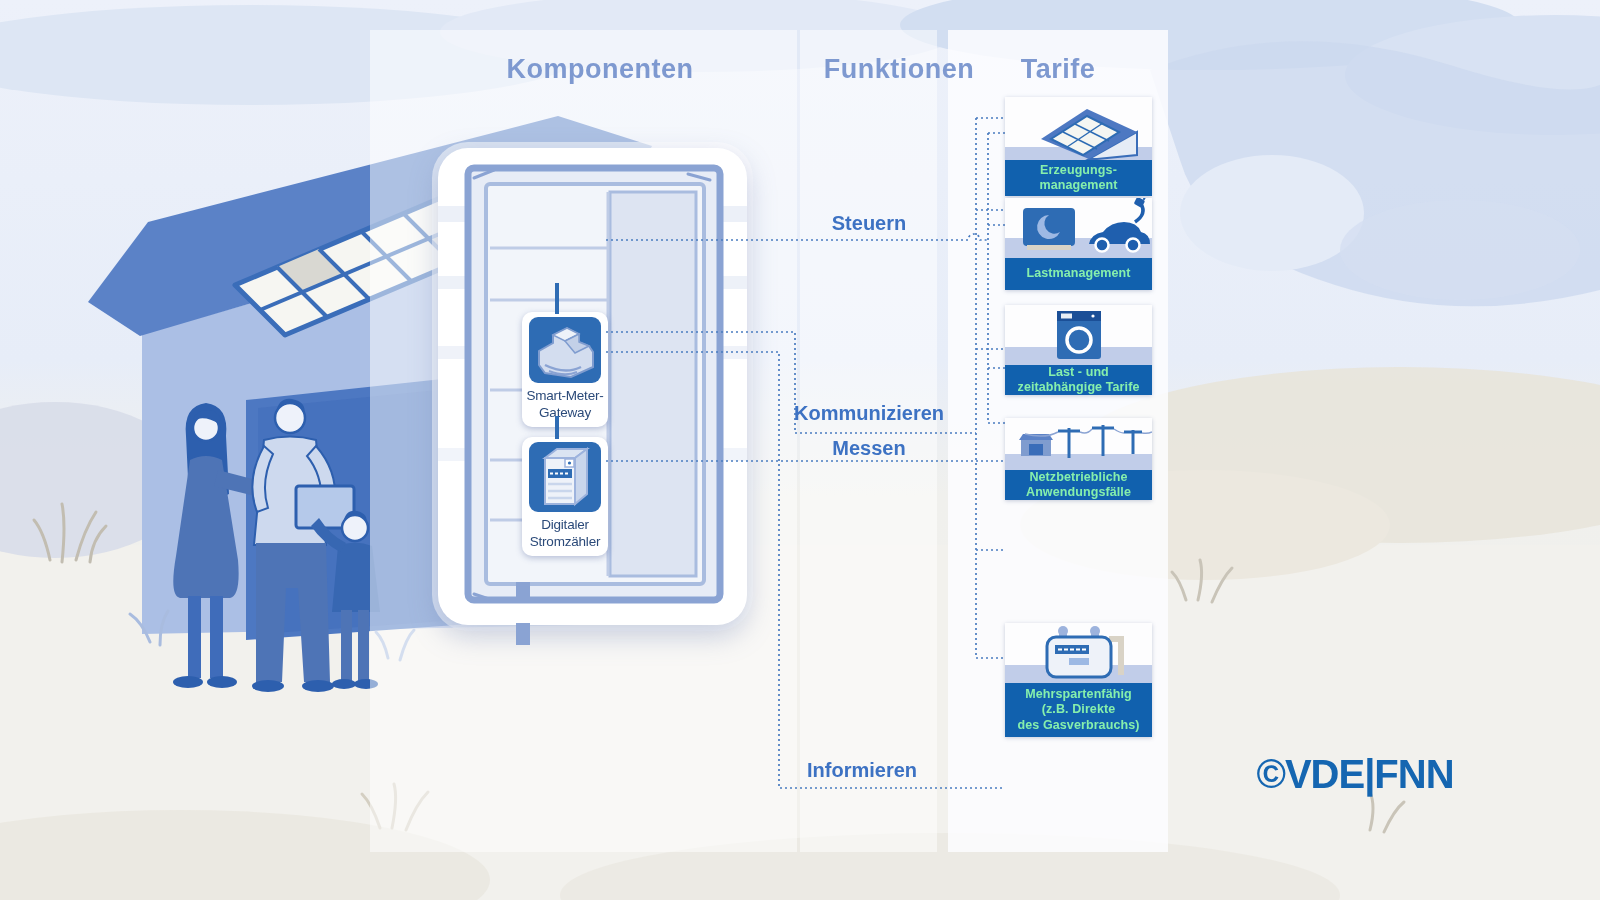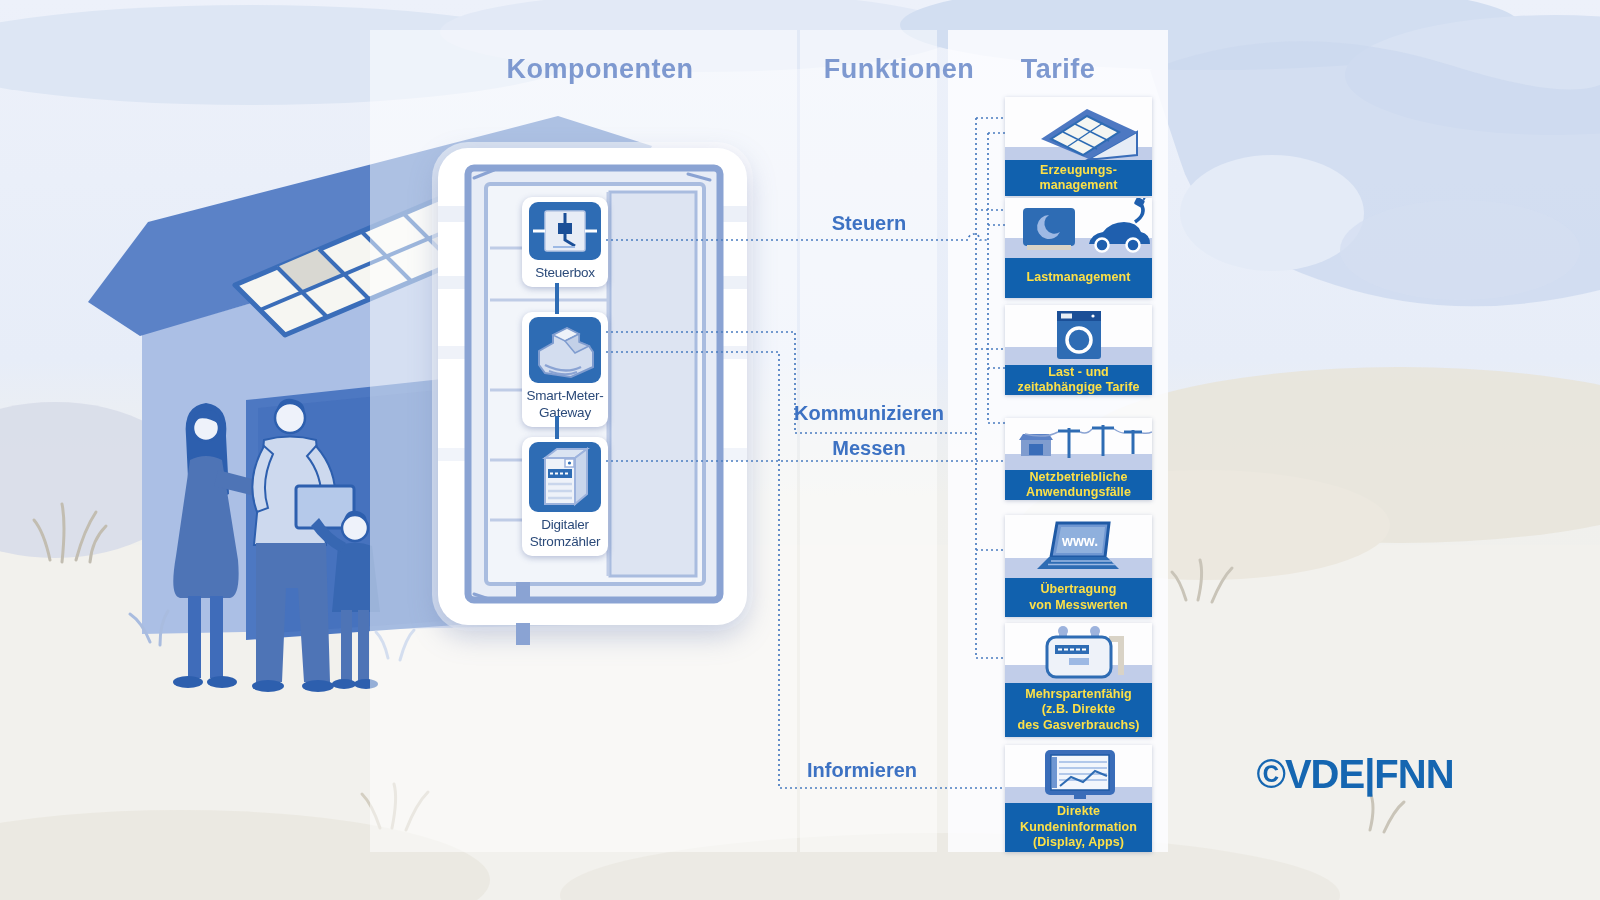--- a/index.html
+++ b/index.html
@@ -38,21 +38,21 @@
   .func{
     position:absolute;width:220px;text-align:center;
     font-size:20px;font-weight:bold;color:#3d72c3;
   }
   
   .benefit{position:absolute;left:1005px;width:147px;box-shadow:0 1px 4px rgba(60,80,130,.28);}
   .benefit .bicon{position:relative;background:#fdfdfe;overflow:hidden;}
   .benefit .bband{position:absolute;left:0;right:0;bottom:0;background:#c1cde9;}
   .benefit .bicon svg{position:relative;}
   .benefit .bbar{
-    background:#1161ae;color:#fde047;font-size:12.5px;line-height:15.5px;font-weight:bold;
+    background:#1161ae;color:#86efac;font-size:12.5px;line-height:15.5px;font-weight:bold;
     display:flex;align-items:center;justify-content:center;text-align:center;
     white-space:pre-line;letter-spacing:.1px;
   }
   .logo{
     position:absolute;left:1245px;top:752px;width:220px;text-align:center;
     font-size:40px;font-weight:bold;color:#1566b1;letter-spacing:-1px;
   }
   .overlay{position:absolute;left:0;top:0;pointer-events:none;}
 </style>
 </head>
@@ -187,33 +187,20 @@
       <g stroke="#8aa3d3" stroke-width="3" stroke-linecap="round">
         <path d="M36 30 l20 -8"></path>
           <path d="M250 26 l22 6"></path>
           <path d="M36 446 l18 6"></path>
       </g>
       <rect x="78" y="434" width="14" height="18" fill="#8aa3d3"></rect>
     </svg>
   </div>
   <div class="leg"></div>
 
-  <div class="card" style="top:197px;">
-    <div class="cicon" style="height:58px;">
-      <svg width="72" height="58" viewBox="0 0 72 58">
-        <rect x="16" y="9" width="40" height="40" rx="2" fill="#e8edf6" stroke="#b9c7e4" stroke-width="1.5"></rect>
-        <path d="M4 29 H16 M56 29 H68" stroke="#fff" stroke-width="3"></path>
-        <path d="M36 11 V23" stroke="#1b4f97" stroke-width="3"></path>
-        <rect x="29" y="21" width="14" height="11" fill="#1b4f97"></rect>
-        <path d="M36 32 V38 L46 44" stroke="#1b4f97" stroke-width="3" fill="none"></path>
-        <path d="M24 45 H46" stroke="#9db9e4" stroke-width="2"></path>
-      </svg>
-    </div>
-    <div class="clabel">Steuerbox</div>
-  </div>
 
   <div class="card" style="top:312px;">
     <div class="cicon" style="height:66px;">
       <svg width="72" height="66" viewBox="0 0 72 66">
         <polygon points="10,48 10,34 24,26 24,18 38,11 50,17 50,25 60,29 64,35 64,50 42,60 16,56" fill="#d3ddef" stroke="#7f9ccf" stroke-width="2"></polygon>
         <polygon points="24,18 38,11 50,17 36,24" fill="#eef2f9" stroke="#7f9ccf" stroke-width="1.5"></polygon>
         <polygon points="50,25 60,29 46,36 36,24 50,17" fill="#c3d0e8" stroke="#7f9ccf" stroke-width="1.5"></polygon>
         <path d="M16 48 q20 10 36 2" stroke="#8aa3d3" stroke-width="2.5" fill="none"></path>
         <path d="M20 54 q16 6 28 1" stroke="#8aa3d3" stroke-width="2" fill="none"></path>
       </svg>
@@ -287,21 +274,21 @@
         <path d="M130 24 q12 -8 6 -18" stroke="#1f5fae" stroke-width="3.5" fill="none"></path>
         <g transform="rotate(28 134 4)">
             <rect x="130" y="0" width="9" height="8" rx="2" fill="#1f5fae"></rect>
           <path d="M132 0 v-4 M137 0 v-4" stroke="#1f5fae" stroke-width="2"></path>
           </g>
         <path d="M84 46 q2 -10 14 -12 q8 -10 21 -10 q13 0 17 10 q9 2 9 12 z" fill="#1f5fae"></path>
         <circle cx="97" cy="47" r="6.5" fill="#1f5fae" stroke="#fff" stroke-width="2.5"></circle>
         <circle cx="128" cy="47" r="6.5" fill="#1f5fae" stroke="#fff" stroke-width="2.5"></circle>
       </svg>
     </div>
-    <div class="bbar" style="height:40px;">Lastmanagement</div>
+    <div class="bbar" style="height:32px;">Lastmanagement</div>
   </div>
 
   <div class="benefit" style="top:305px;">
     <div class="bicon" style="height:60px;">
       <div class="bband" style="height:18px;"></div>
       <svg width="147" height="60" viewBox="0 0 147 60">
         <rect x="52" y="6" width="44" height="48" rx="3" fill="#2e6cb4"></rect>
         <rect x="52" y="6" width="44" height="10" fill="#1b4f97"></rect>
         <rect x="56" y="8.5" width="11" height="5" fill="#fff" opacity="0.9"></rect>
         <circle cx="88" cy="11" r="1.6" fill="#fff"></circle>
@@ -332,66 +319,36 @@
             <path d="M75 14 Q82 17 87 11"></path>
           <path d="M109 11 Q115 15 119 15"></path>
             <path d="M137 15 Q143 16 147 14"></path>
         </g>
       </svg>
     </div>
     <div class="bbar" style="height:30px;">Netzbetriebliche
 Anwendungsfälle</div>
   </div>
 
-  <div class="benefit" style="top:515px;">
-    <div class="bicon" style="height:63px;">
-      <div class="bband" style="height:20px;"></div>
-      <svg width="147" height="63" viewBox="0 0 147 63">
-        <polygon points="52,8 104,8 100,42 46,42" fill="#6f97d2" stroke="#1f5aa5" stroke-width="3"></polygon>
-        <polygon points="56,12 100,12 97,38 51,38" fill="#8fb0dd"></polygon>
-        <text x="57" y="31" font-family="Liberation Sans, sans-serif" font-size="14" font-weight="bold" fill="#fff">www.</text>
-        <polygon points="44,42 102,42 114,54 32,54" fill="#2e6cb4"></polygon>
-        <path d="M46 46 H106 M43 49.5 H110" stroke="#9db9e4" stroke-width="1.5"></path>
-      </svg>
-    </div>
-    <div class="bbar" style="height:39px;">Übertragung
-von Messwerten</div>
-  </div>
 
   <div class="benefit" style="top:623px;">
     <div class="bicon" style="height:60px;">
       <div class="bband" style="height:18px;"></div>
       <svg width="147" height="60" viewBox="0 0 147 60">
         <path d="M104 16 H116 V52" stroke="#d9d3c6" stroke-width="6" fill="none"></path>
         <path d="M58 16 V8 M90 16 V8" stroke="#9db3dd" stroke-width="8"></path>
         <circle cx="58" cy="8" r="5" fill="#9db3dd"></circle>
           <circle cx="90" cy="8" r="5" fill="#9db3dd"></circle>
         <rect x="42" y="14" width="64" height="40" rx="9" fill="#eef2f9" stroke="#2e6cb4" stroke-width="3"></rect>
         <rect x="50" y="22" width="34" height="9" fill="#2e6cb4"></rect>
         <path d="M53 26.5 h4 M59 26.5 h4 M65 26.5 h4 M71 26.5 h4 M77 26.5 h4" stroke="#fff" stroke-width="2"></path>
         <rect x="64" y="35" width="20" height="7" fill="#9db9e4"></rect>
       </svg>
     </div>
     <div class="bbar" style="height:54px;">Mehrspartenfähig
 (z.B. Direkte
 des Gasverbrauchs)</div>
   </div>
 
-  <div class="benefit" style="top:745px;">
-    <div class="bicon" style="height:58px;">
-      <div class="bband" style="height:16px;"></div>
-      <svg width="147" height="58" viewBox="0 0 147 58">
-        <rect x="40" y="5" width="70" height="45" rx="5" fill="#3a6db9"></rect>
-        <rect x="46" y="10" width="58" height="35" fill="#f2f6fc" stroke="#1f5aa5" stroke-width="1.5"></rect>
-        <rect x="47" y="12" width="5" height="31" fill="#6f97d2"></rect>
-        <path d="M54 17 H102 M54 23 H102 M54 29 H102 M54 35 H102" stroke="#9db9e4" stroke-width="1.5"></path>
-        <path d="M55 41 L66 32 L78 37 L90 26 L102 31" stroke="#2e6cb4" stroke-width="2" fill="none"></path>
-        <rect x="69" y="50" width="12" height="4" fill="#3a6db9"></rect>
-      </svg>
-    </div>
-    <div class="bbar" style="height:49px;">Direkte
-Kundeninformation
-(Display, Apps)</div>
-  </div>
 
   <div class="logo">©VDE|FNN</div>
 
 </div>
 
 </body></html>

